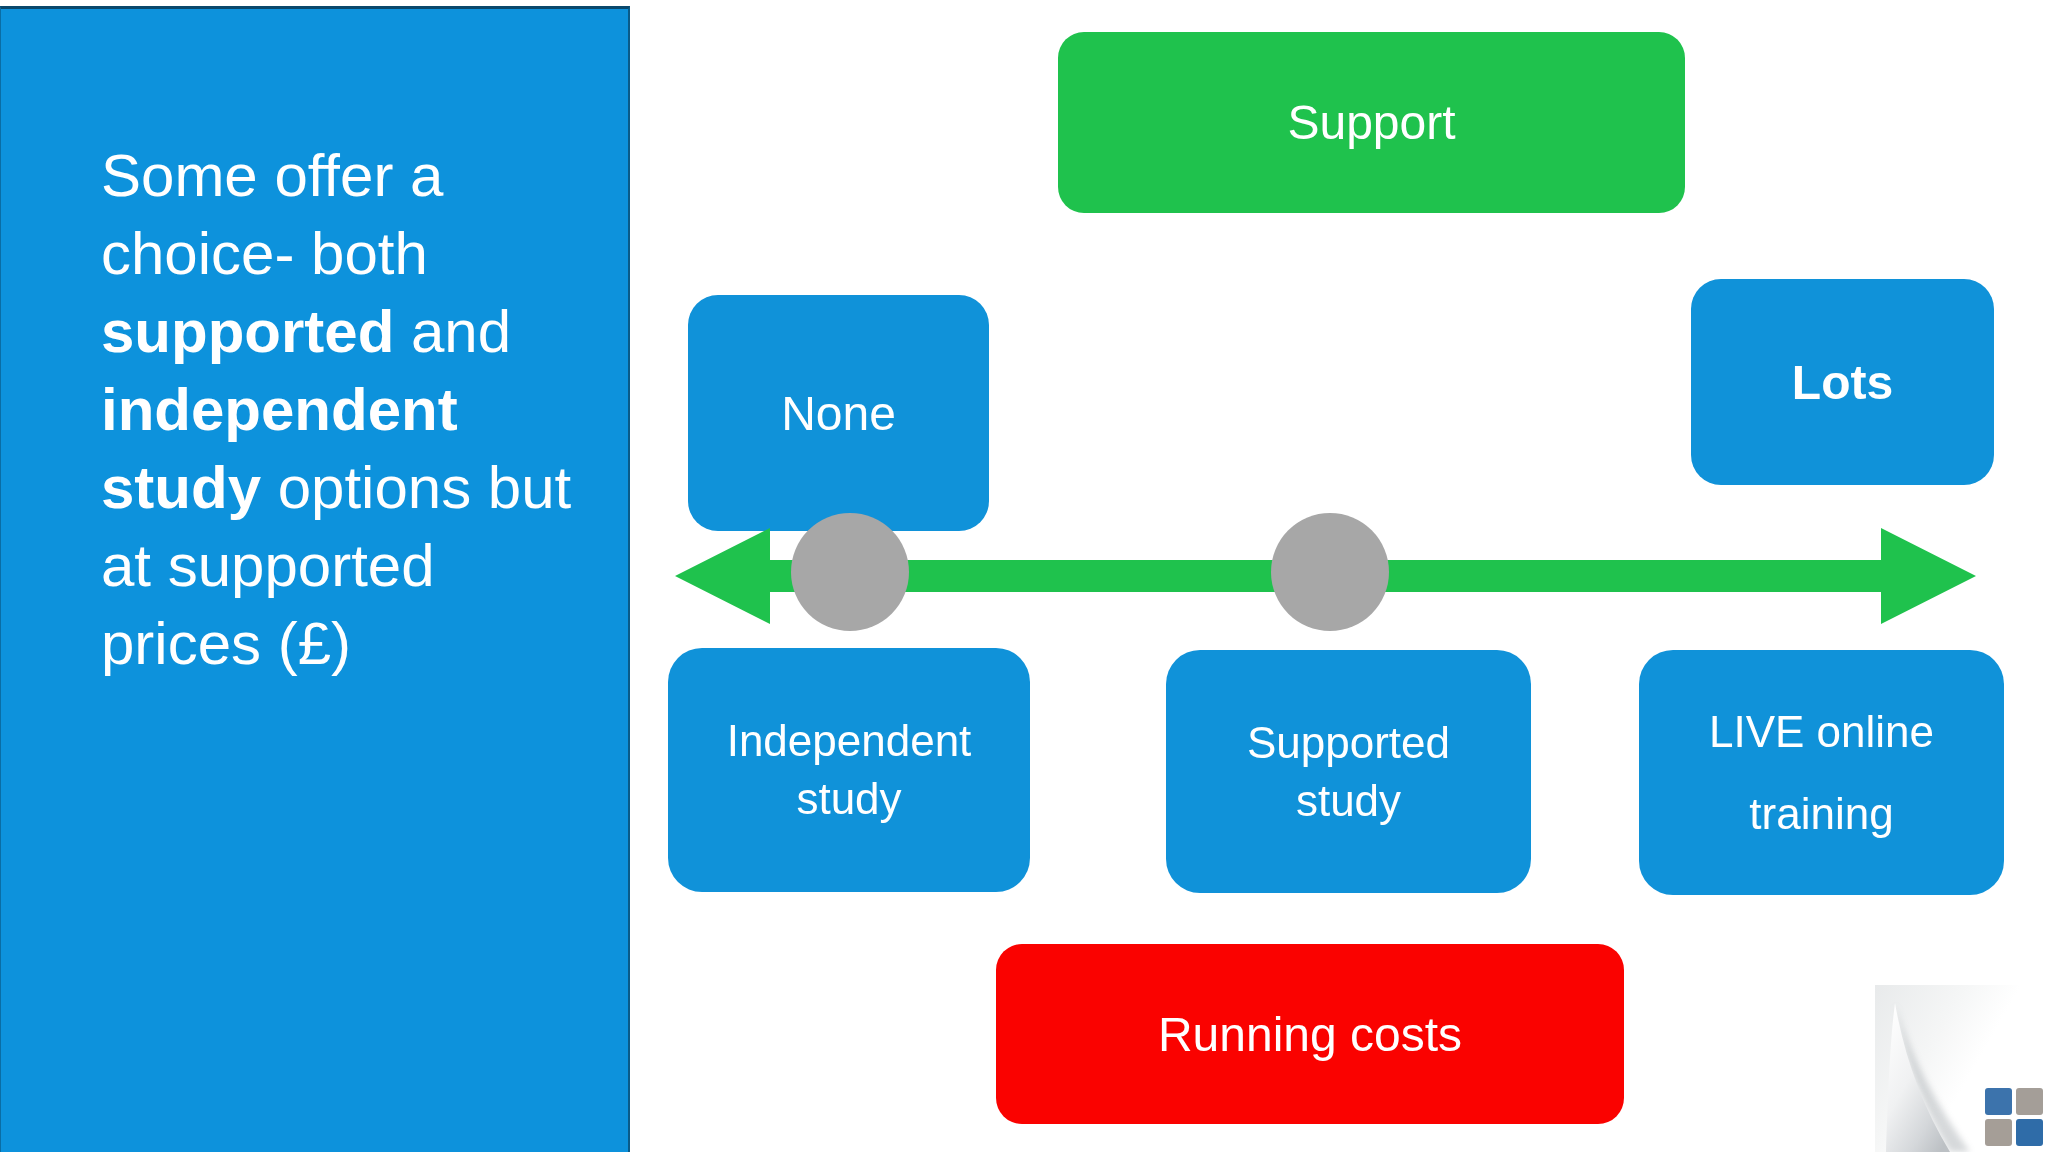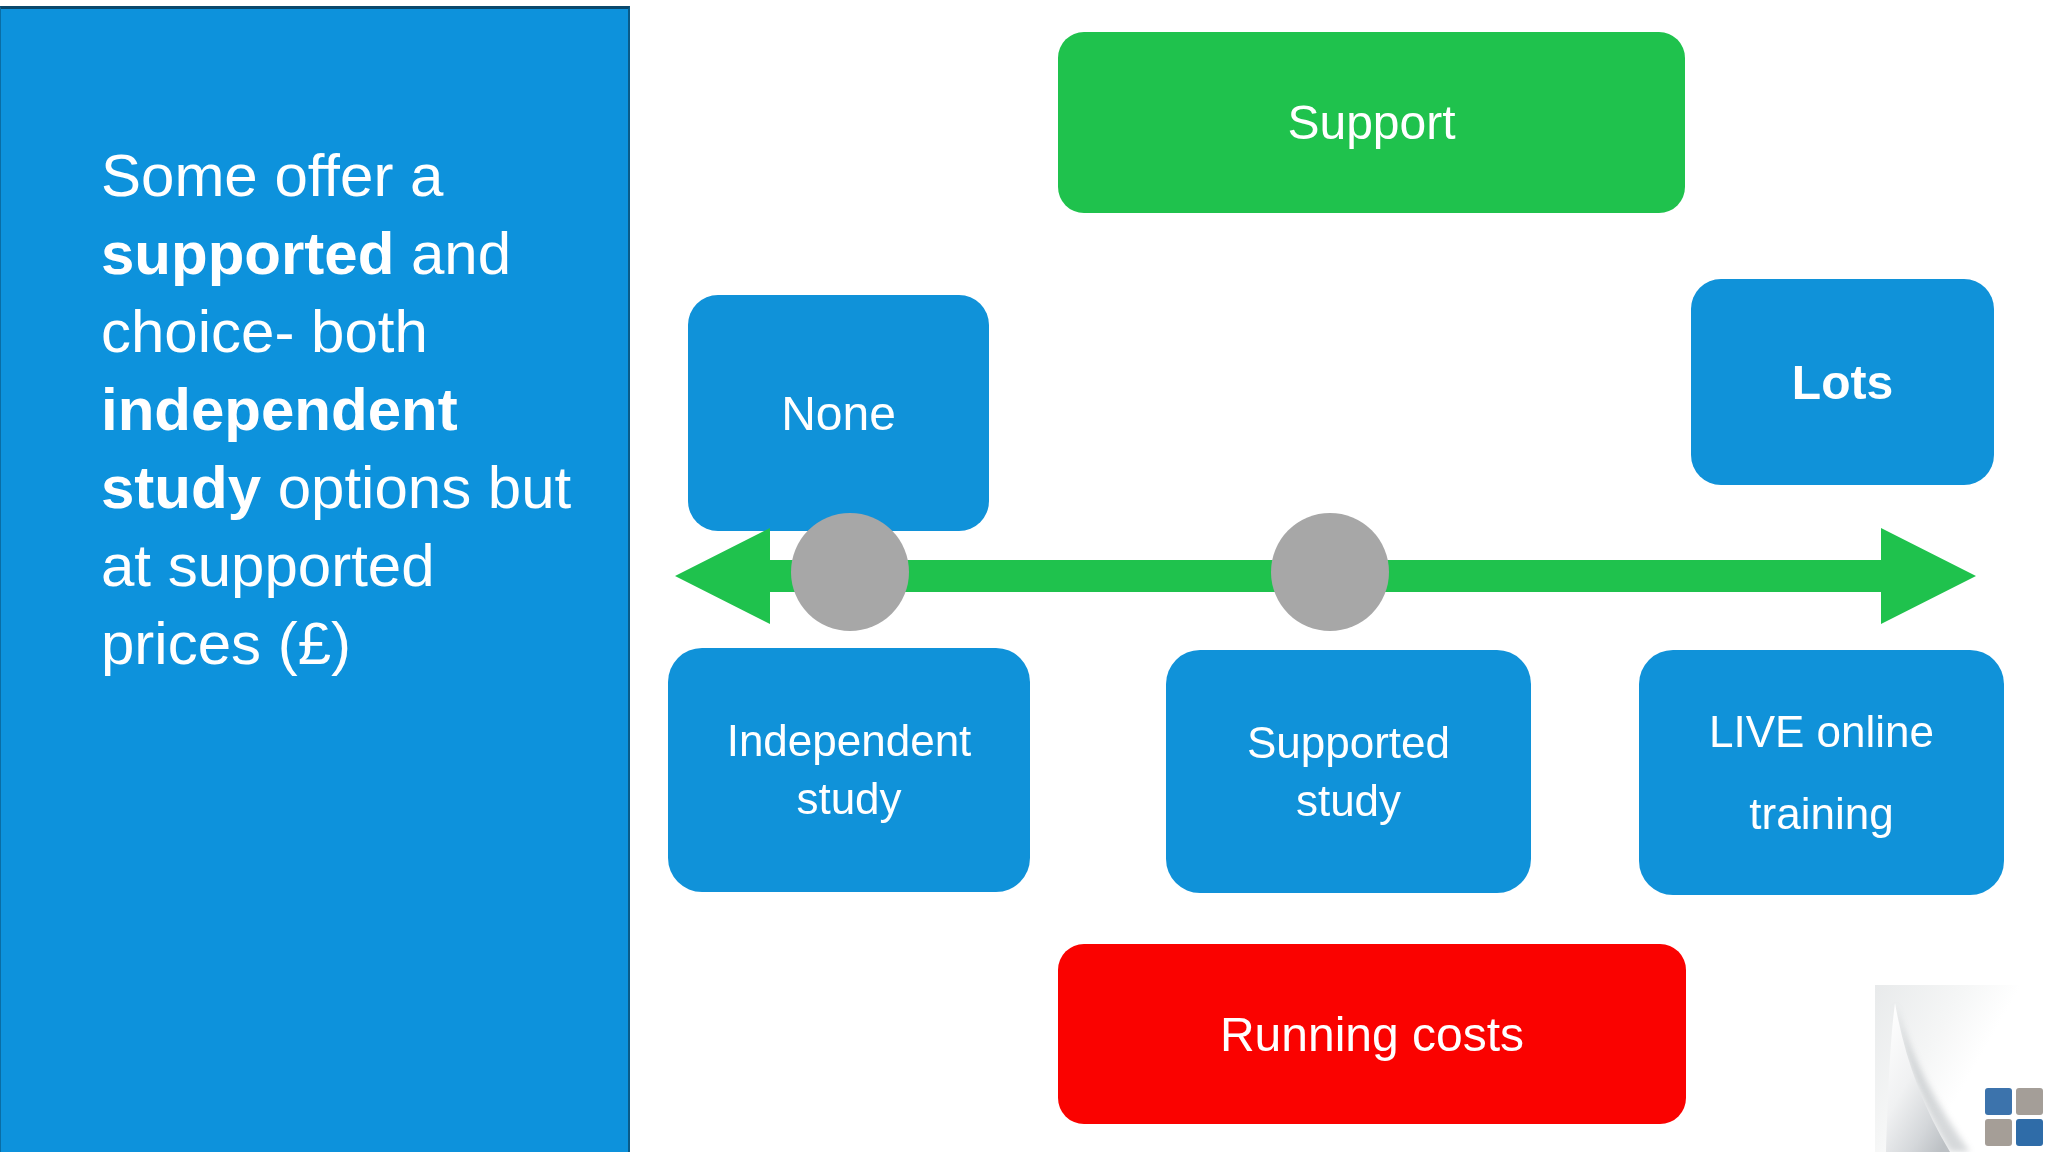--- a/index.html
+++ b/index.html
@@ -32,21 +32,21 @@
     position:absolute;display:flex;align-items:center;justify-content:center;
     color:#ffffff;text-align:center;font-weight:300;margin-left:16px;
   }
   .shape .lbl{white-space:nowrap;}
   .box-support{left:1042px;top:32px;width:627px;height:181px;border-radius:26px;font-size:48px;}
   .box-none{left:672px;top:295px;width:301px;height:236px;border-radius:30px;font-size:48px;}
   .box-lots{left:1675px;top:279px;width:303px;height:206px;border-radius:30px;font-size:48px;font-weight:bold;}
   .box-independent{left:652px;top:648px;width:362px;height:244px;border-radius:34px;font-size:44px;line-height:58px;flex-direction:column;}
   .box-supported{left:1150px;top:650px;width:365px;height:243px;border-radius:34px;font-size:44px;line-height:58px;flex-direction:column;}
   .box-live{left:1623px;top:650px;width:365px;height:245px;border-radius:34px;font-size:44px;line-height:58px;flex-direction:column;gap:24px;}
-  .box-running{left:1042px;top:944px;width:628px;height:180px;border-radius:26px;font-size:48px;}
+  .box-running{left:980px;top:944px;width:628px;height:180px;border-radius:26px;font-size:48px;}
   
   .axis{position:absolute;left:675px;top:528px;width:1301px;height:96px;}
   
   .marker{position:absolute;width:118px;height:118px;border-radius:50%;}
   .marker-1{left:791px;top:513px;}
   .marker-2{left:1271px;top:513px;}
   
   .curl{position:absolute;left:1875px;top:985px;width:173px;height:167px;}
   .curl svg{position:absolute;left:0;top:0;}
   .logo{
@@ -56,22 +56,22 @@
   .logo div{border-radius:3px;}
 </style>
 </head>
 <body>
 
 <div id="stage">
 
   <div class="sidebar" style="background-color: rgb(13, 146, 220);">
     <div class="sidebar-text">
       <div class="tl"><span class="b"></span><span>Some offer a</span></div>
+      <div class="tl"><span class="b"></span><span>choice- both</span></div>
       <div class="tl"><span class="b">supported</span><span> and</span></div>
-      <div class="tl"><span class="b"></span><span>choice- both</span></div>
       <div class="tl"><span class="b">independent</span><span></span></div>
       <div class="tl"><span class="b">study</span><span> options but</span></div>
       <div class="tl"><span class="b"></span><span>at supported</span></div>
       <div class="tl"><span class="b"></span><span>prices (£)</span></div>
     </div>
   </div>
 
   <div class="shape box-support" style="background-color: rgb(31, 194, 77);">
     <span class="lbl">Support</span>
   </div>

